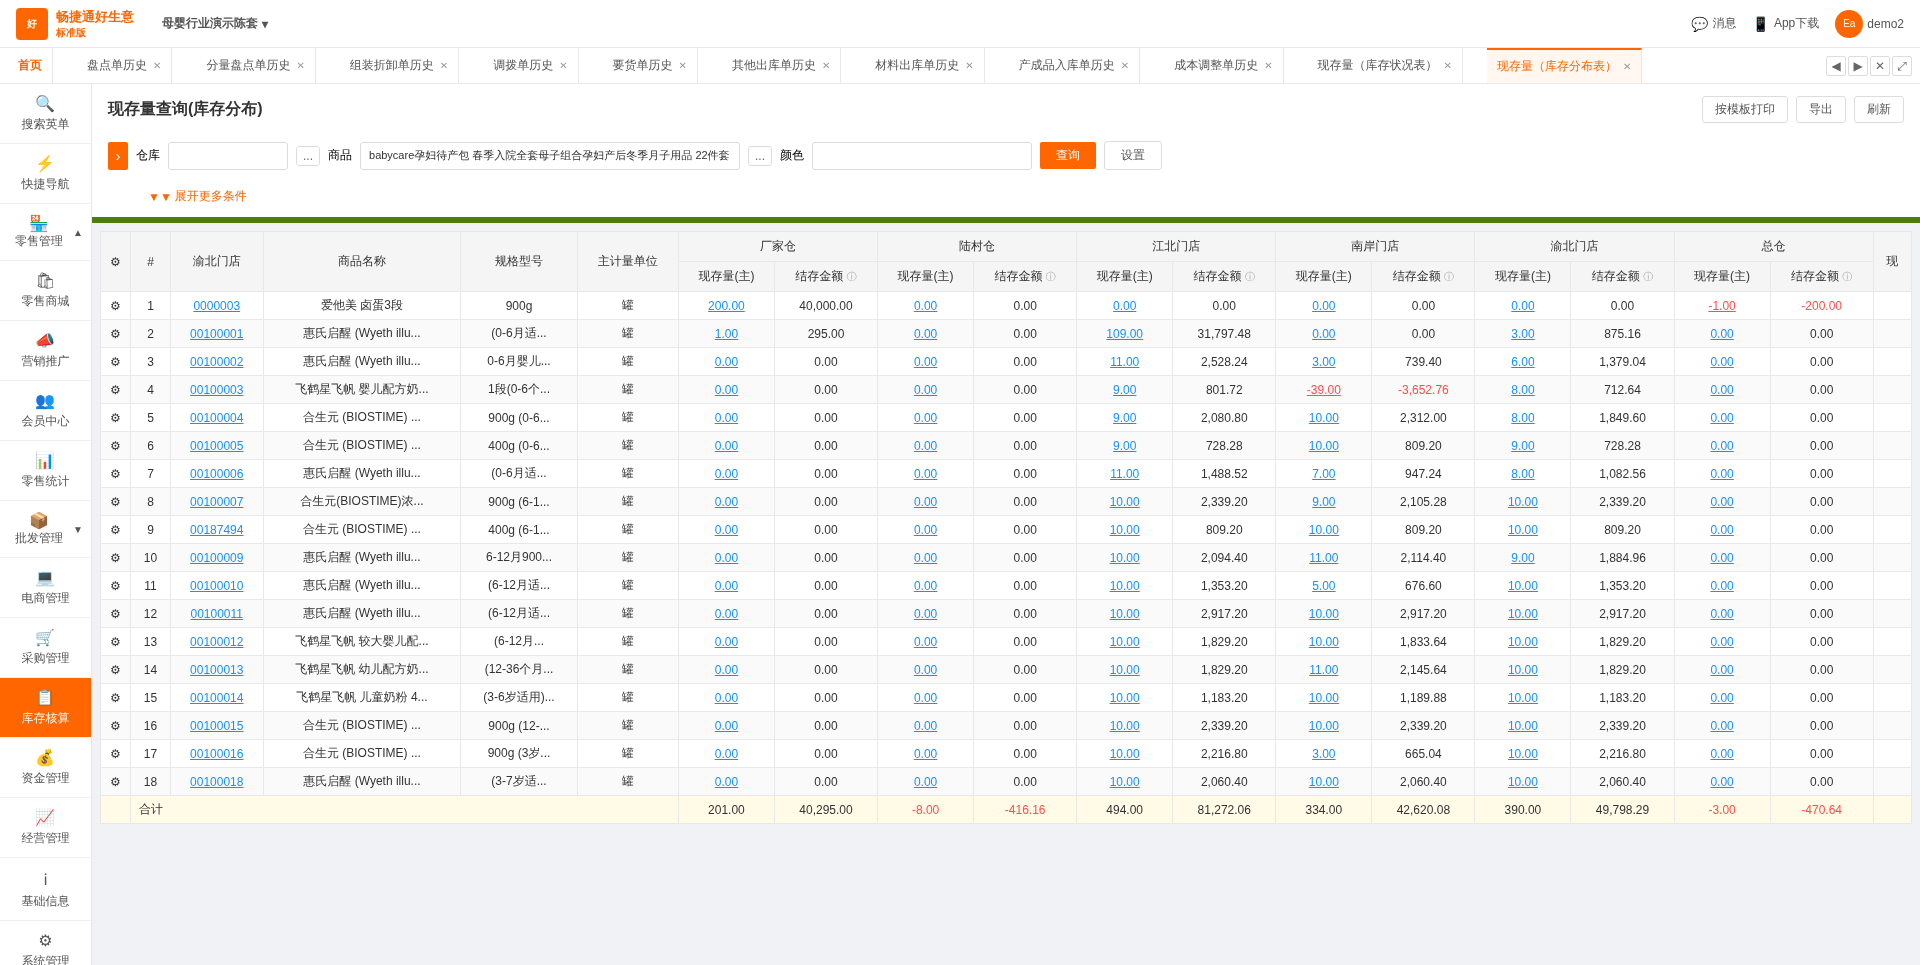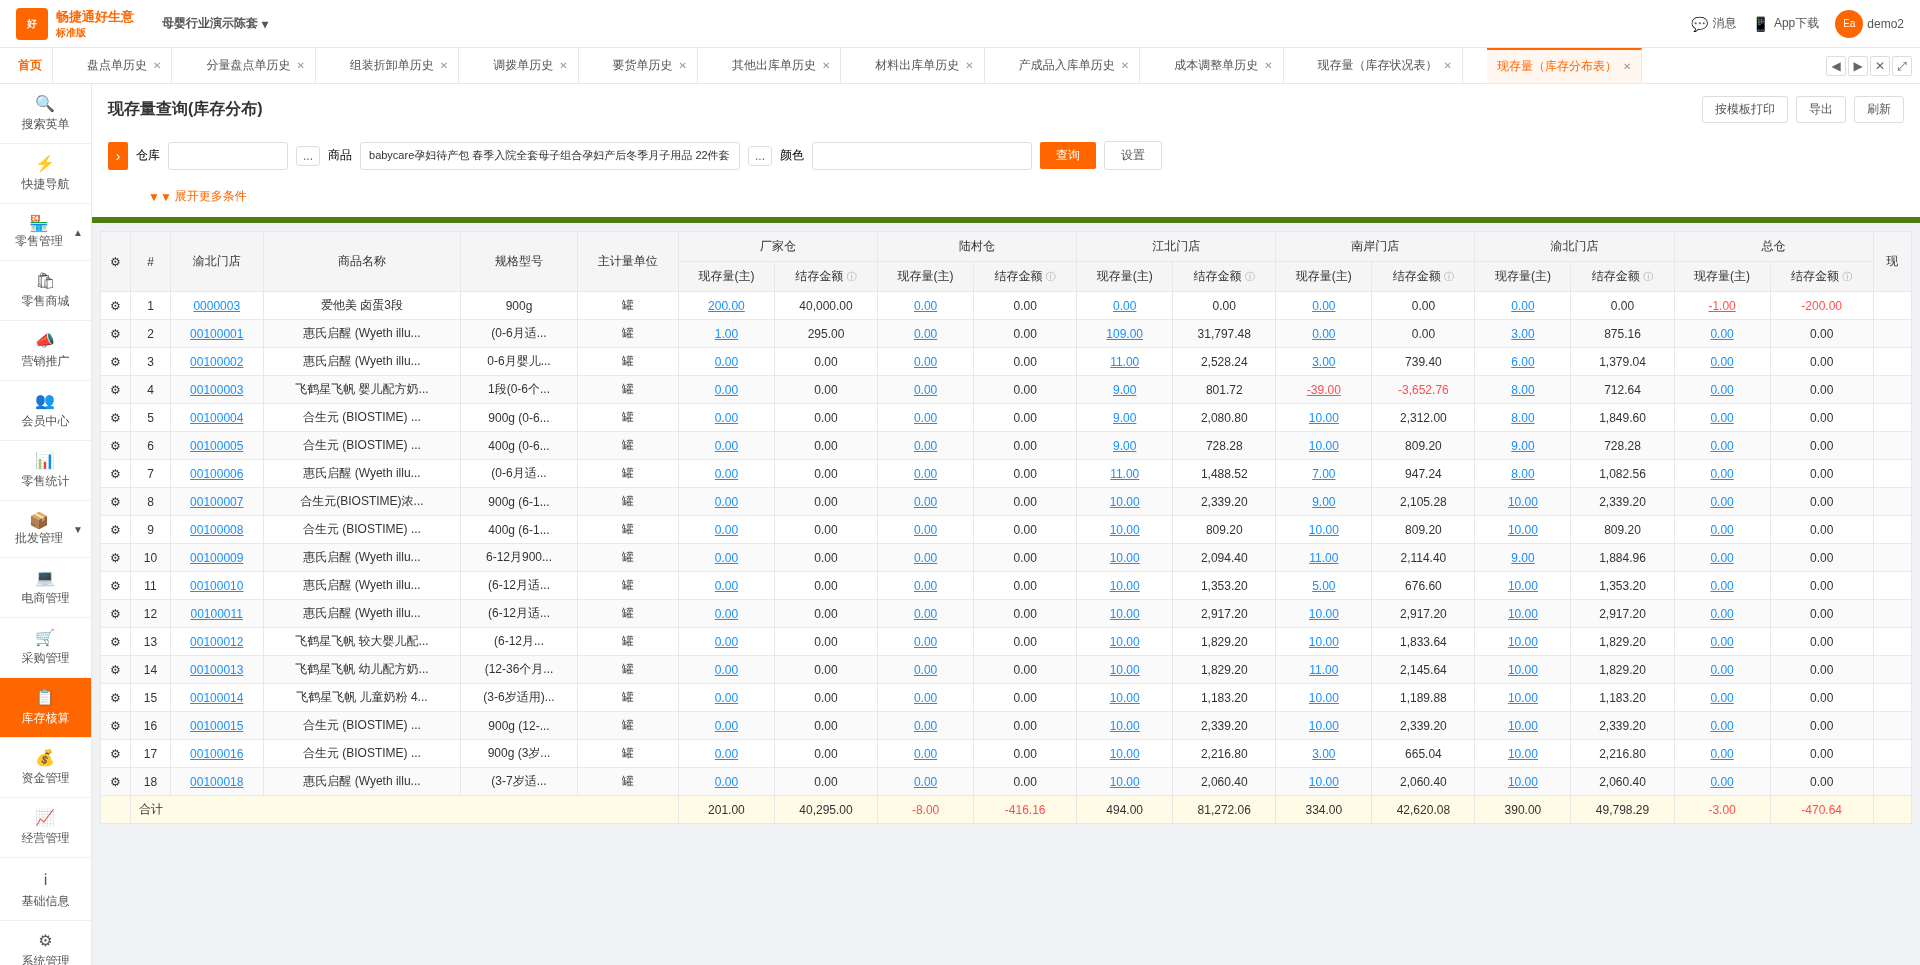--- a/index.html
+++ b/index.html
@@ -646,21 +646,21 @@
     <td class="">2,105.28</td>
     <td><span class="num-link">10.00</span></td>
     <td>2,339.20</td>
     <td class=""><span class="num-link ">0.00</span></td>
     <td class="">0.00</td>
     <td></td>
   </tr>
             <tr>
     <td>⚙</td>
     <td>9</td>
-    <td><span class="num-link">00100008</span></td>
+    <td><span class="num-link">00187494</span></td>
     <td>合生元 (BIOSTIME) ...</td>
     <td>400g (6-1...</td>
     <td>罐</td>
     <td><span class="num-link">0.00</span></td>
     <td>0.00</td>
     <td><span class="num-link">0.00</span></td>
     <td>0.00</td>
     <td><span class="num-link">10.00</span></td>
     <td>809.20</td>
     <td><span class="num-link ">10.00</span></td>

